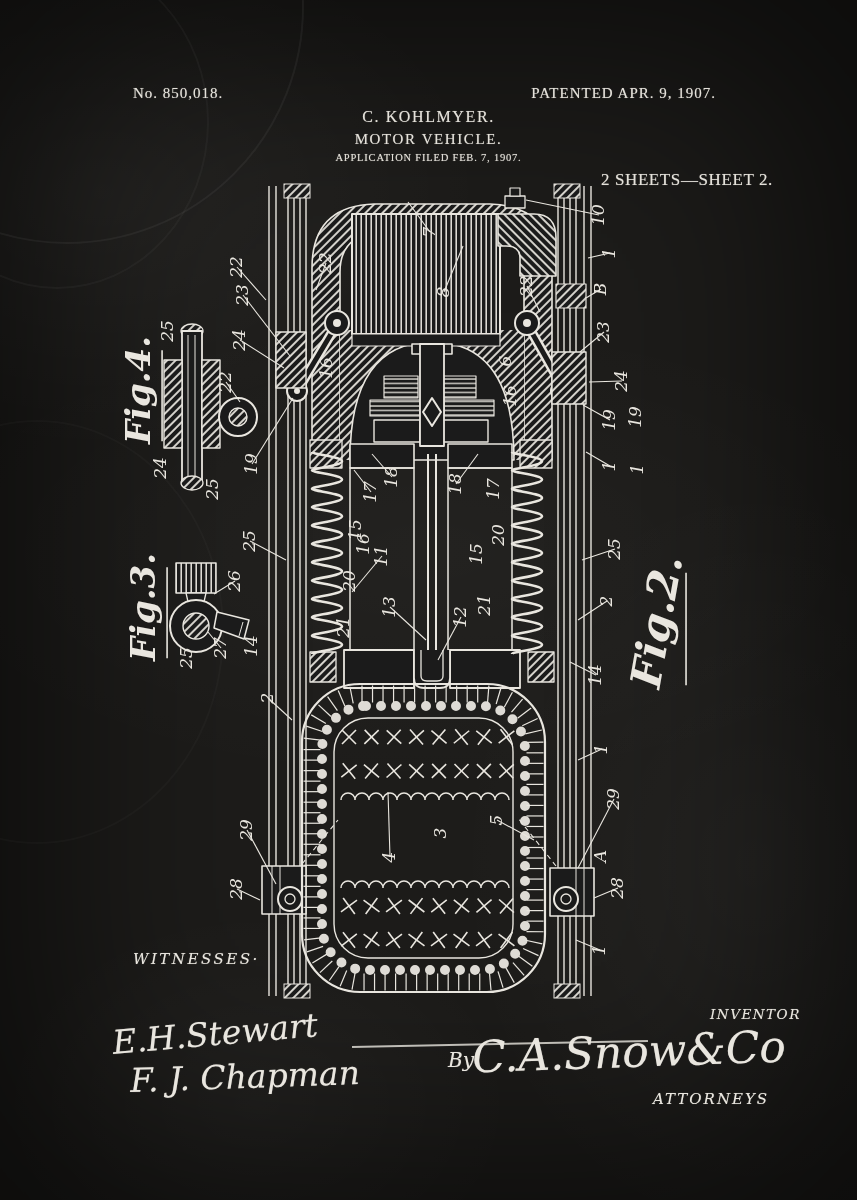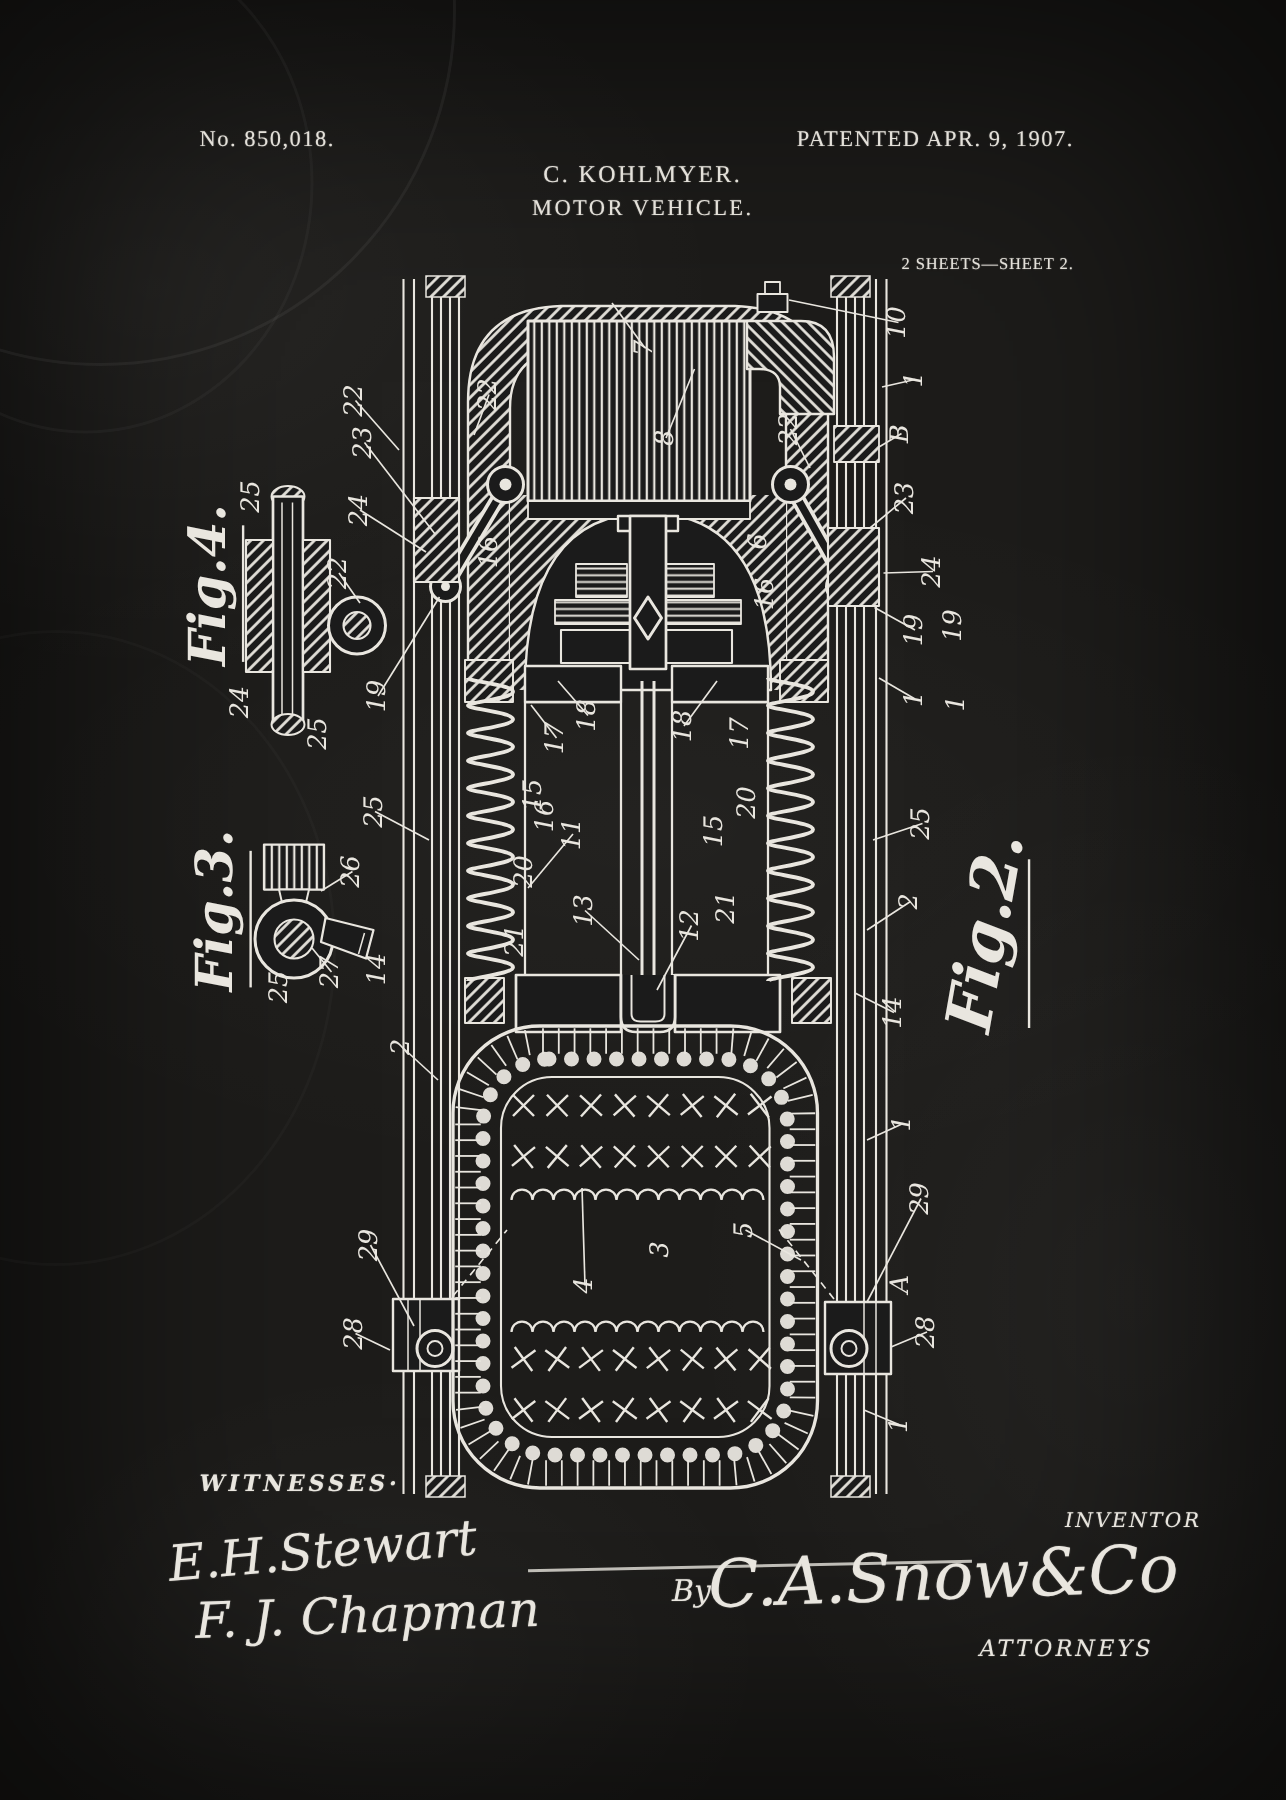--- a/index.html
+++ b/index.html
@@ -17,25 +17,25 @@
   .g2{left:-95px;top:-45px;width:300px;height:330px;border:2px solid rgba(235,235,230,0.04);}
   .g3{left:-150px;top:420px;width:370px;height:420px;border:2px solid rgba(235,235,230,0.028);}
   .slab{position:absolute;font-weight:normal;letter-spacing:1px;color:#e4e1da;
         text-shadow:0 0 1px rgba(233,230,223,0.5);white-space:nowrap;}
   .patent-no{left:133px;top:85px;font-size:15px;}
   .patented{right:141px;top:85px;font-size:15px;}
   .center-line{left:0;right:0;text-align:center;}
   .inv-name{top:108px;font-size:16px;letter-spacing:1.6px;}
   .pat-title{top:131px;font-size:15px;letter-spacing:1.6px;}
   .application{top:152px;font-size:10.5px;letter-spacing:0.8px;}
-  .sheet{left:601px;top:170px;font-size:11px;letter-spacing:0.6px;}
+  .sheet{left:601px;top:170px;font-size:17px;letter-spacing:0.6px;}
   svg#drawing{position:absolute;left:0;top:0;width:857px;height:1200px;}
   .script{position:absolute;font-family:"DejaVu Serif", serif;font-style:italic;
           color:#e9e6df;white-space:nowrap;text-shadow:0 0 1px rgba(233,230,223,0.45);}
-  .witnesses{left:133px;top:980px;font-size:15px;letter-spacing:2.5px;font-weight:bold;}
+  .witnesses{left:133px;top:950px;font-size:15px;letter-spacing:2.5px;}
   .sig-w1{left:112px;top:1014px;font-size:33px;transform:rotate(-5deg);}
   .sig-w2{left:130px;top:1057px;font-size:33px;transform:rotate(-2deg);}
   .sig-inventor{left:347px;top:999px;font-size:37px;}
   .name-underline{position:absolute;left:352px;top:1043px;width:296px;height:2px;
       background:rgba(233,230,223,0.8);transform:rotate(-1.2deg);}
   .inventor-label{left:662px;top:1006px;font-size:13.5px;letter-spacing:1.5px;margin-left:48px;}
   .by-label{left:448px;top:1048px;font-size:20px;}
   .sig-attorney{left:472px;top:1026px;font-size:44px;transform:rotate(-2deg);}
   .attorneys-label{left:620px;top:1090px;font-size:15px;letter-spacing:2px;margin-left:33px;}
 </style>
@@ -44,20 +44,21 @@
 
 <div class="page">
   <div class="ghost g1"></div>
   <div class="ghost g2"></div>
   <div class="ghost g3"></div>
 
   <div class="slab patent-no">No. 850,018.</div>
   <div class="slab patented">PATENTED APR. 9, 1907.</div>
   <div class="slab center-line pat-title">MOTOR VEHICLE.</div>
   <div class="slab center-line inv-name">C. KOHLMYER.</div>
+  <div class="slab center-line application">APPLICATION FILED FEB. 7, 1907.</div>
   <div class="slab sheet">2 SHEETS—SHEET 2.</div>
 
   <svg id="drawing" viewBox="0 0 857 1200" xmlns="http://www.w3.org/2000/svg">
     <defs>
       <pattern id="hatch" patternUnits="userSpaceOnUse" width="6" height="6" patternTransform="rotate(45)">
         <rect width="6" height="6" fill="#1b1b1b"></rect>
         <line x1="1" y1="0" x2="1" y2="6" stroke="#e9e6df" stroke-width="1.8"></line>
       </pattern>
       <pattern id="hatch2" patternUnits="userSpaceOnUse" width="6" height="6" patternTransform="rotate(-45)">
         <rect width="6" height="6" fill="#1b1b1b"></rect>

